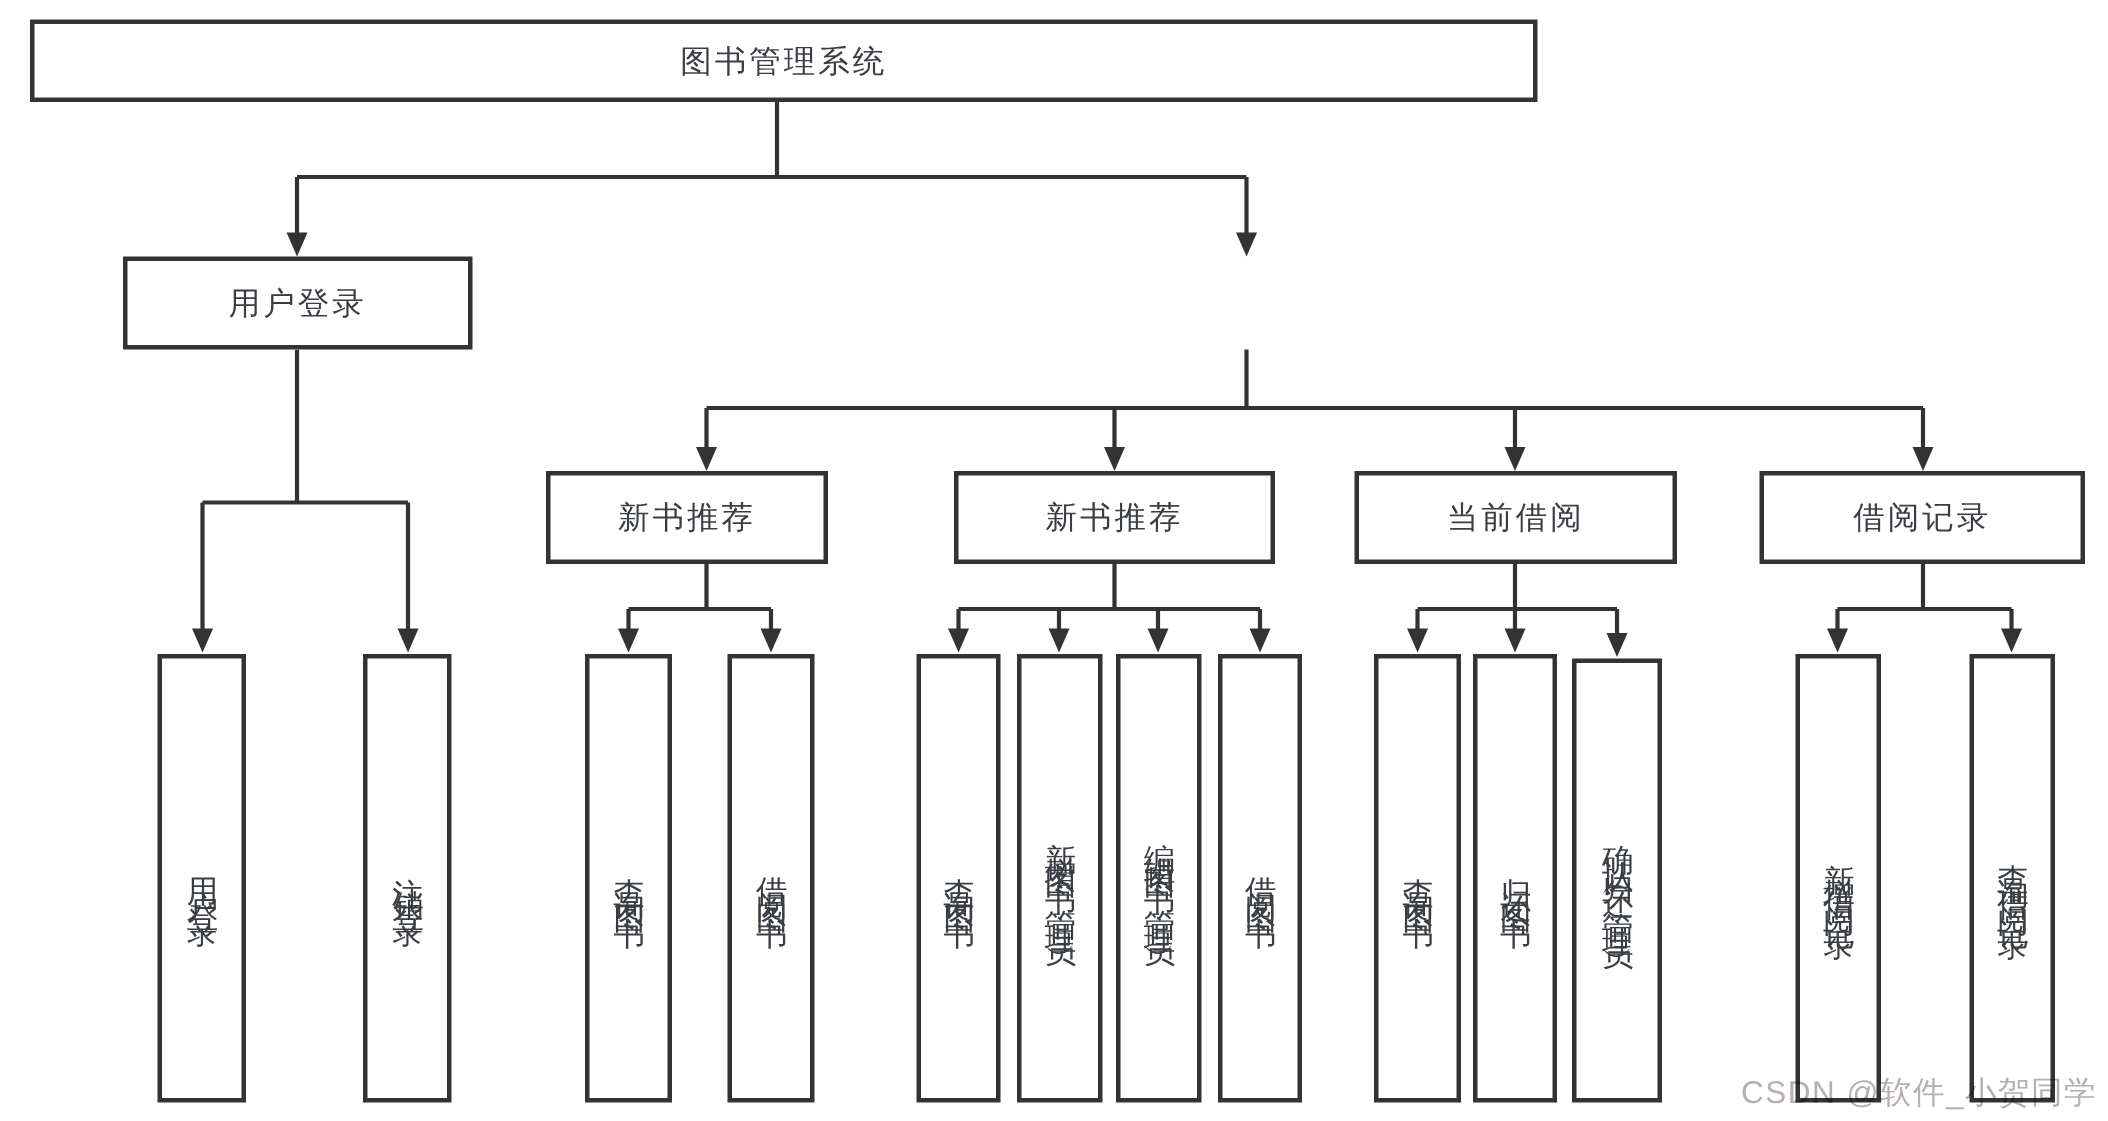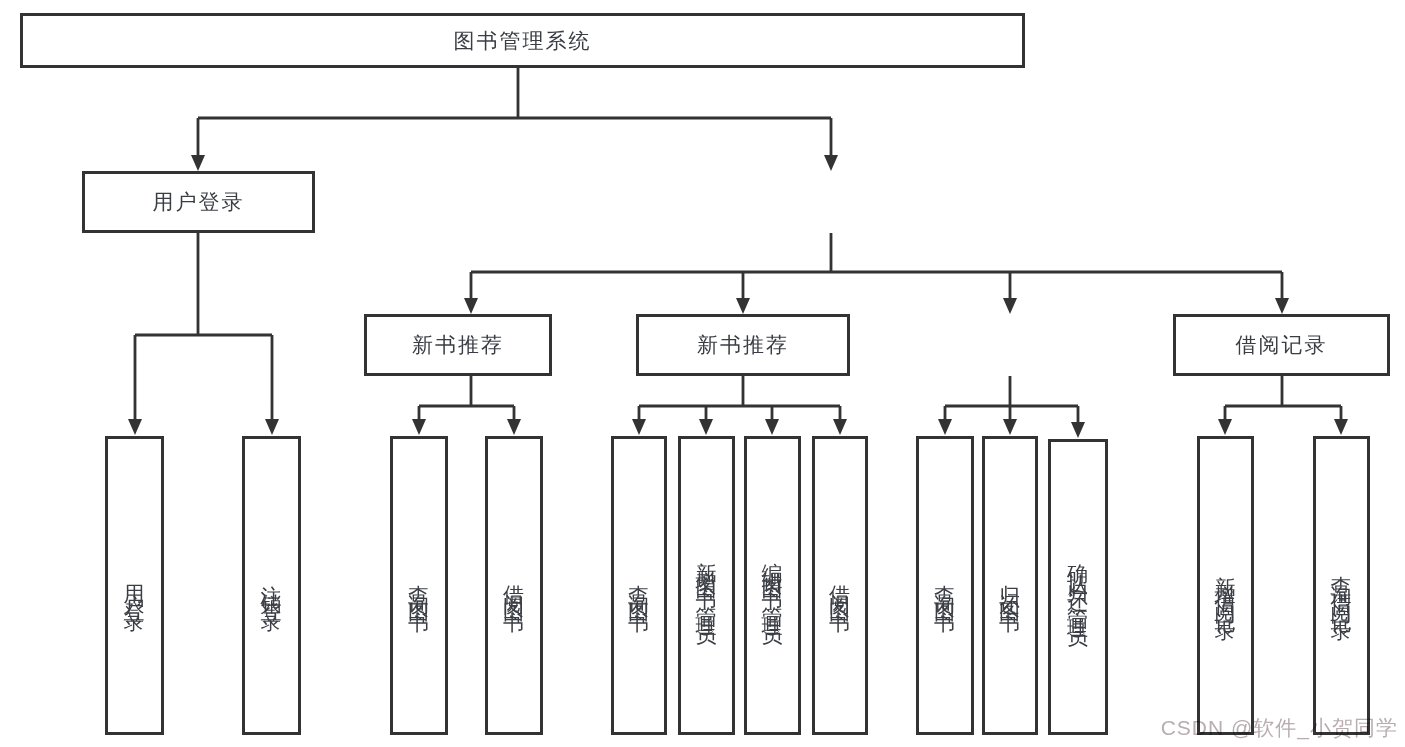--- a/index.html
+++ b/index.html
@@ -88,20 +88,21 @@
       <polygon points="1334,419 1348,419 1341,435"></polygon>
     </g>
   </svg>
 
   <div class="node nh" style="left:20px;top:13px;width:1005px;height:55px">图书管理系统</div>
 
   <div class="node nh" style="left:82px;top:171px;width:233px;height:62px">用户登录</div>
 
   <div class="node nh" style="left:364px;top:314px;width:188px;height:62px">新书推荐</div>
   <div class="node nh" style="left:636px;top:314px;width:214px;height:62px">新书推荐</div>
+  <div class="node nh" style="left:903px;top:314px;width:215px;height:62px">当前借阅</div>
   <div class="node nh" style="left:1173px;top:314px;width:217px;height:62px">借阅记录</div>
 
   <div class="node nv" style="left:105px;top:436px;width:59px;height:299px">用户登录</div>
   <div class="node nv" style="left:242px;top:436px;width:59px;height:299px">注销登录</div>
 
   <div class="node nv" style="left:390px;top:436px;width:58px;height:299px">查询图书</div>
   <div class="node nv" style="left:485px;top:436px;width:58px;height:299px">借阅图书</div>
 
   <div class="node nv" style="left:611px;top:436px;width:56px;height:299px">查询图书</div>
   <div class="node nv" style="left:678px;top:436px;width:57px;height:299px">新增图书（管理员）</div>

